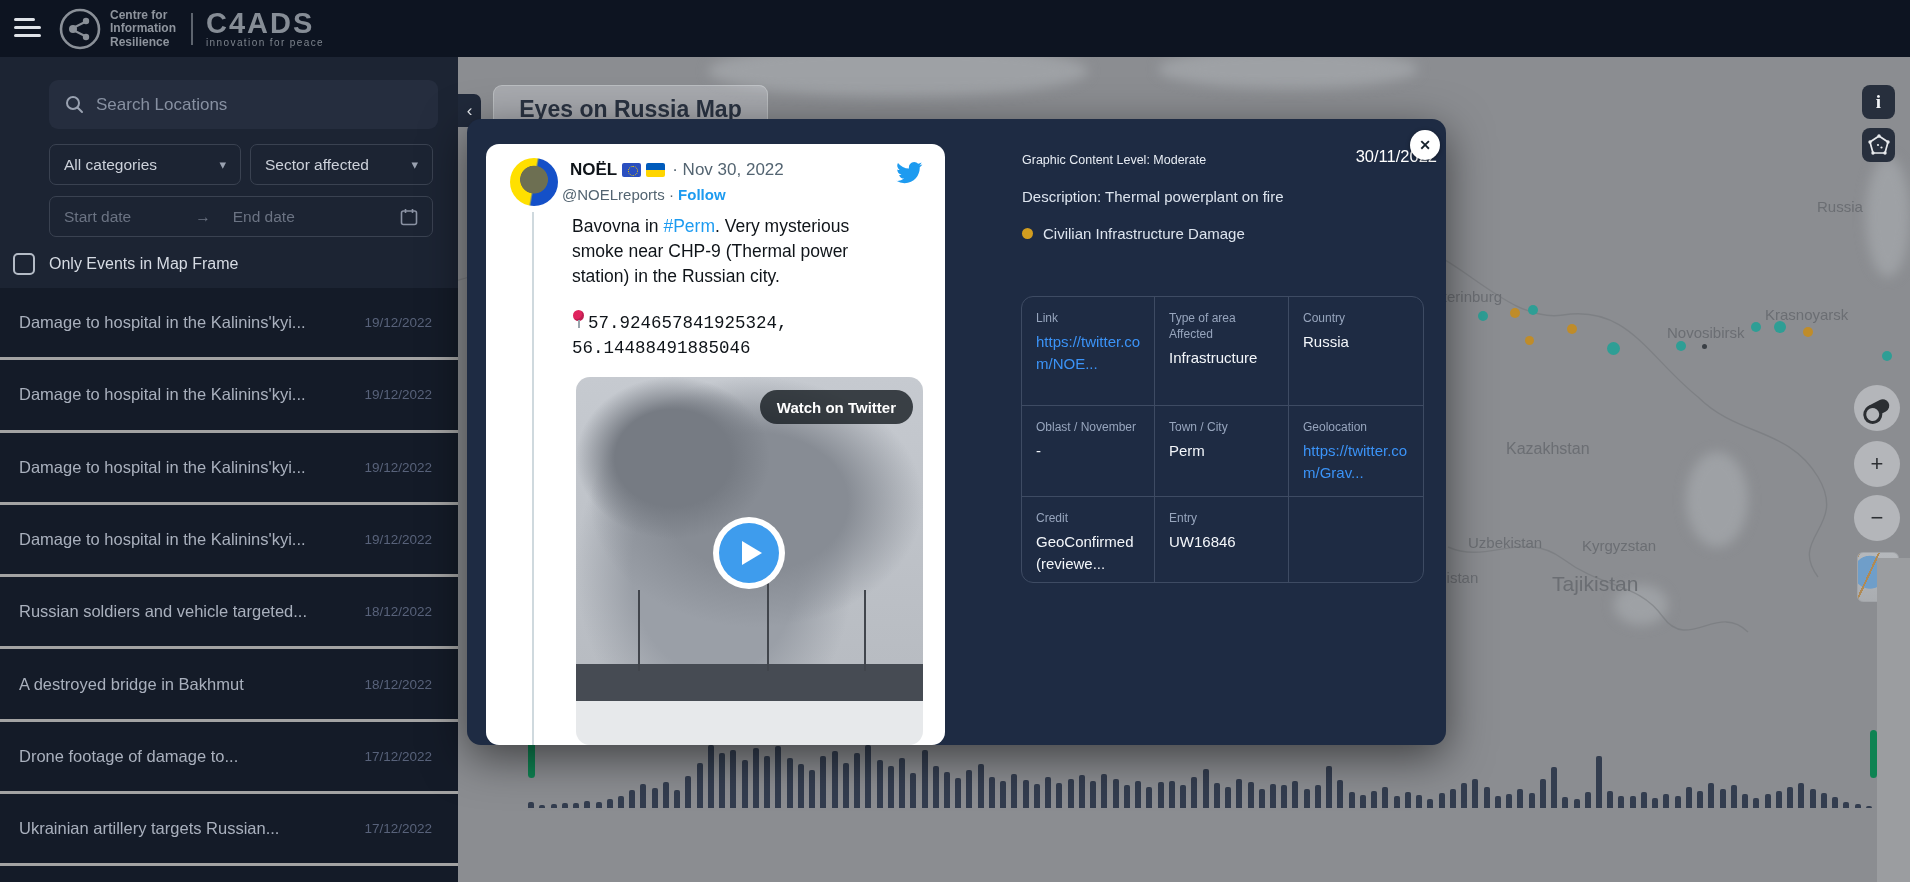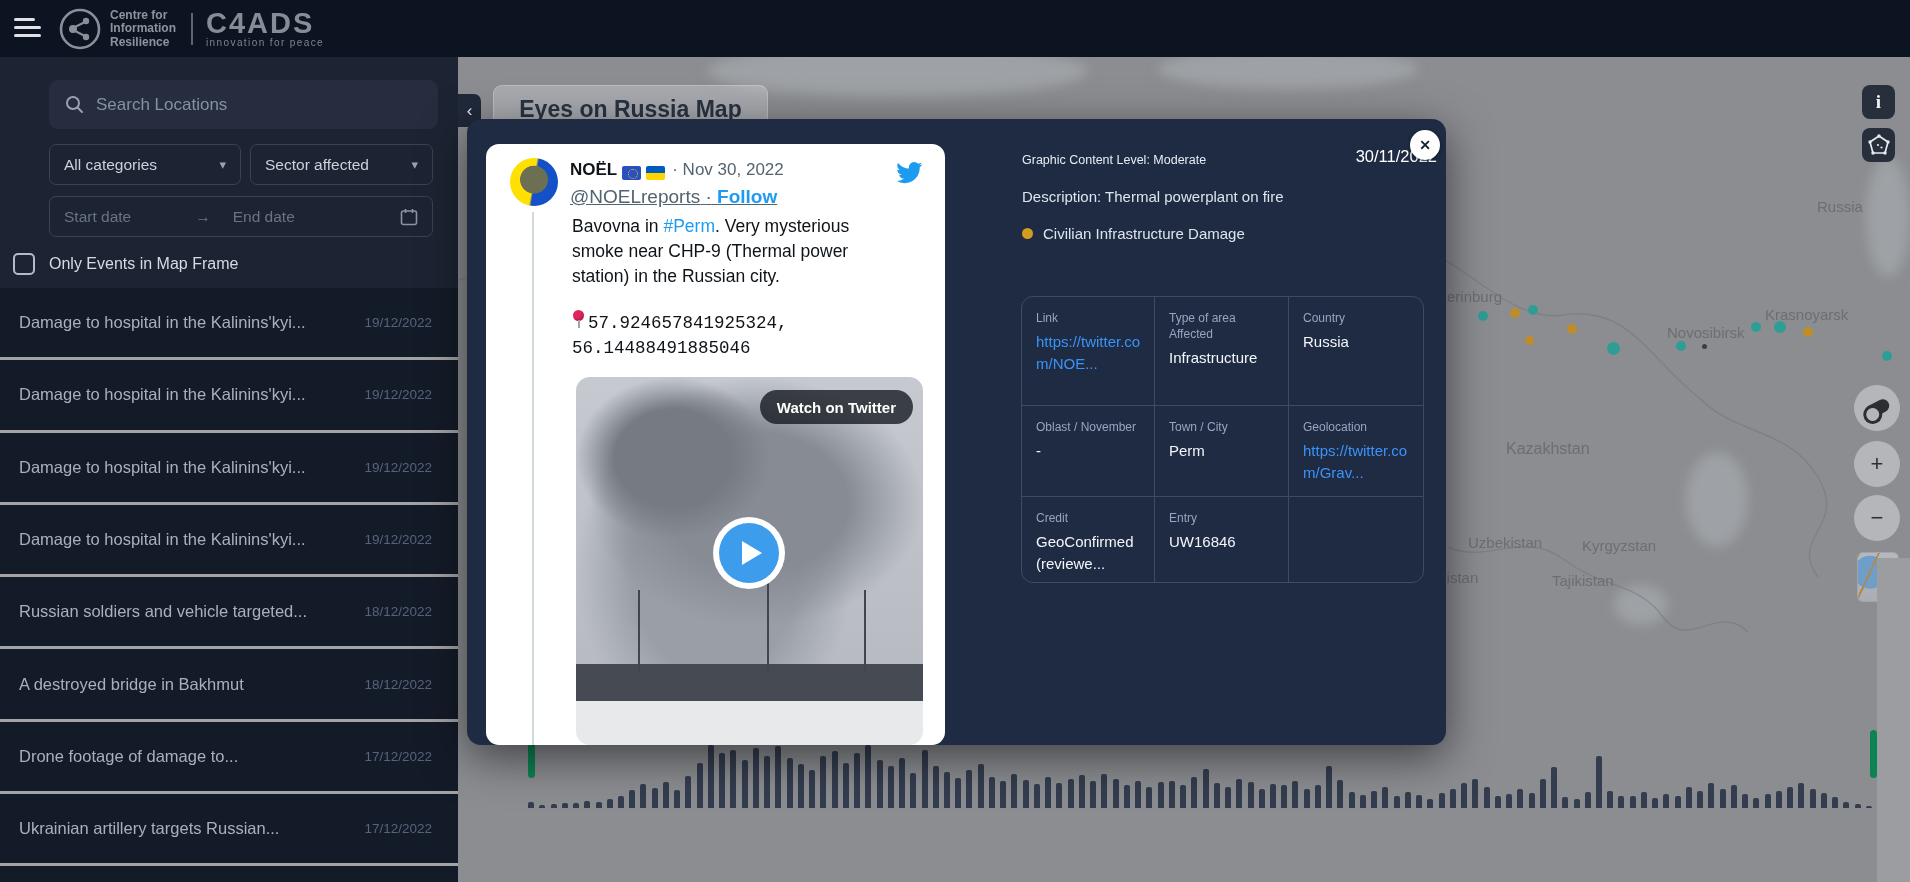--- a/index.html
+++ b/index.html
@@ -72,28 +72,28 @@
   #modal { position:absolute; left:467px; top:119px; width:979px; height:626px; background:#1e2b43; border-radius:14px; box-shadow:0 12px 45px rgba(0,0,0,0.55); z-index:40; overflow:hidden; }
   #close-btn { position:absolute; left:943px; top:11px; width:30px; height:30px; border-radius:50%; background:#fff; color:#15202b; font-size:14px; font-weight:bold; display:flex; align-items:center; justify-content:center; cursor:pointer; box-shadow:0 1px 4px rgba(0,0,0,.4); z-index:3; }
 
   
   #tweet-card { position:absolute; left:19px; top:25px; width:459px; height:601px; background:#fff; border-radius:13px; overflow:hidden; }
   #tw-bird { position:absolute; right:22px; top:18px; }
   #tw-avatar { position:absolute; left:24px; top:14px; width:48px; height:48px; border-radius:50%;
      background: radial-gradient(circle at 50% 45%, #6d6f52 0 38%, transparent 40%),
                  linear-gradient(100deg,#ffe000 48%, #1450c8 52%); }
   #tw-thread { position:absolute; left:46px; top:68px; bottom:0; width:2px; background:#cfd9de; }
-  .tw-name-row { position:absolute; left:84px; top:16px; display:flex; align-items:flex-end; font-size:17px; color:#0f1419; }
+  .tw-name-row { position:absolute; left:84px; top:16px; display:flex; align-items:center; font-size:17px; color:#0f1419; }
   .tw-name { font-weight:bold; }
   .flag { width:19px; height:14px; border-radius:2px; margin-left:5px; display:inline-block; }
   .flag-eu { background:#2a4fc0; position:relative; }
   .flag-eu:before { content:""; position:absolute; left:5.5px; top:3px; width:8px; height:8px; border-radius:50%; border:1.5px dotted #f6d000; }
   .flag-ua { background:linear-gradient(#005bbb 50%, #ffd500 50%); }
   .tw-meta { color:#536471; font-weight:normal; }
-  .tw-handle-row { position:absolute; left:84px; top:42px; font-size:19px; color:#536471;text-decoration:underline; }
+  .tw-handle-row { position:absolute; left:76px; top:42px; font-size:15px; color:#536471; }
   .tw-follow { color:#1d9bf0; font-weight:bold; }
   #tw-text { position:absolute; left:86px; top:70px; width:312px; font-size:17.5px; line-height:25px; color:#0f1419; }
   .tw-link { color:#1d9bf0; }
   #tw-coords { position:absolute; left:86px; top:166px; width:330px; font-size:17.5px; line-height:25px; color:#0f1419;font-family:Liberation Mono, monospace; }
   #pin { display:inline-block; width:12px; height:18px; position:relative; margin-right:4px; }
   #pin:before { content:""; position:absolute; left:1px; top:0; width:11px; height:11px; border-radius:50%; background:#e0245e; box-shadow:inset -2px -2px 0 rgba(0,0,0,.15); }
   #pin:after { content:""; position:absolute; left:5.5px; top:10px; width:2px; height:8px; background:#9aa5ad; }
   #tw-video { position:absolute; left:90px; top:233px; width:347px; height:368px; border-radius:14px; overflow:hidden;
      background:
        linear-gradient(to bottom, transparent 0 78%, #464b53 78% 88%, #e7e9eb 88%),
@@ -243,21 +243,21 @@
 
   <div id="labels-layer">
       <div class="map-label" style="left: 1359px; top: 141px; font-size: 15px;">Russia</div>
       <div class="map-label" style="left: 952px; top: 231px; font-size: 15px;">Yekaterinburg</div>
       <div class="map-label" style="left: 1307px; top: 249px; font-size: 15px;">Krasnoyarsk</div>
       <div class="map-label" style="left: 1209px; top: 267px; font-size: 15px;">Novosibirsk</div>
       <div class="map-label" style="left: 1048px; top: 383px; font-size: 16px;">Kazakhstan</div>
       <div class="map-label" style="left: 1010px; top: 477px; font-size: 15px;">Uzbekistan</div>
       <div class="map-label" style="left: 1124px; top: 480px; font-size: 15px;">Kyrgyzstan</div>
       <div class="map-label" style="left: 930px; top: 512px; font-size: 15px;">Turkmenistan</div>
-      <div class="map-label" style="left: 1094px; top: 515px; font-size: 15px;">Tajikistan</div>
+      <div class="map-label" style="left: 1094px; top: 515px; font-size: 21px;">Tajikistan</div>
     </div>
   <div id="markers-layer">
       <div class="marker" style="left: 1020px; top: 254px; width: 10px; height: 10px; background: rgb(46, 158, 149);"></div>
       <div class="marker" style="left: 1052px; top: 251px; width: 10px; height: 10px; background: rgb(191, 140, 42);"></div>
       <div class="marker" style="left: 1070px; top: 248px; width: 10px; height: 10px; background: rgb(46, 158, 149);"></div>
       <div class="marker" style="left: 1067px; top: 279px; width: 9px; height: 9px; background: rgb(191, 140, 42);"></div>
       <div class="marker" style="left: 1109px; top: 267px; width: 10px; height: 10px; background: rgb(191, 140, 42);"></div>
       <div class="marker" style="left: 1149px; top: 285px; width: 13px; height: 13px; background: rgb(46, 158, 149);"></div>
       <div class="marker" style="left: 1218px; top: 284px; width: 10px; height: 10px; background: rgb(46, 158, 149);"></div>
       <div class="marker" style="left: 1244px; top: 287px; width: 5px; height: 5px; background: rgb(58, 63, 69);"></div>

